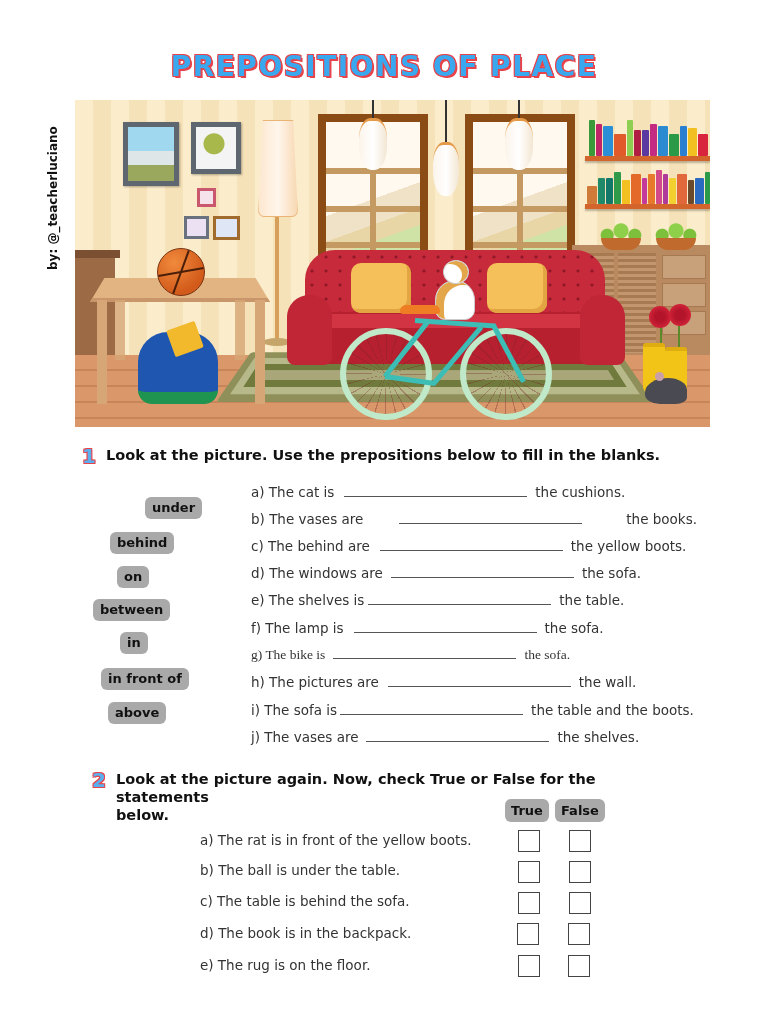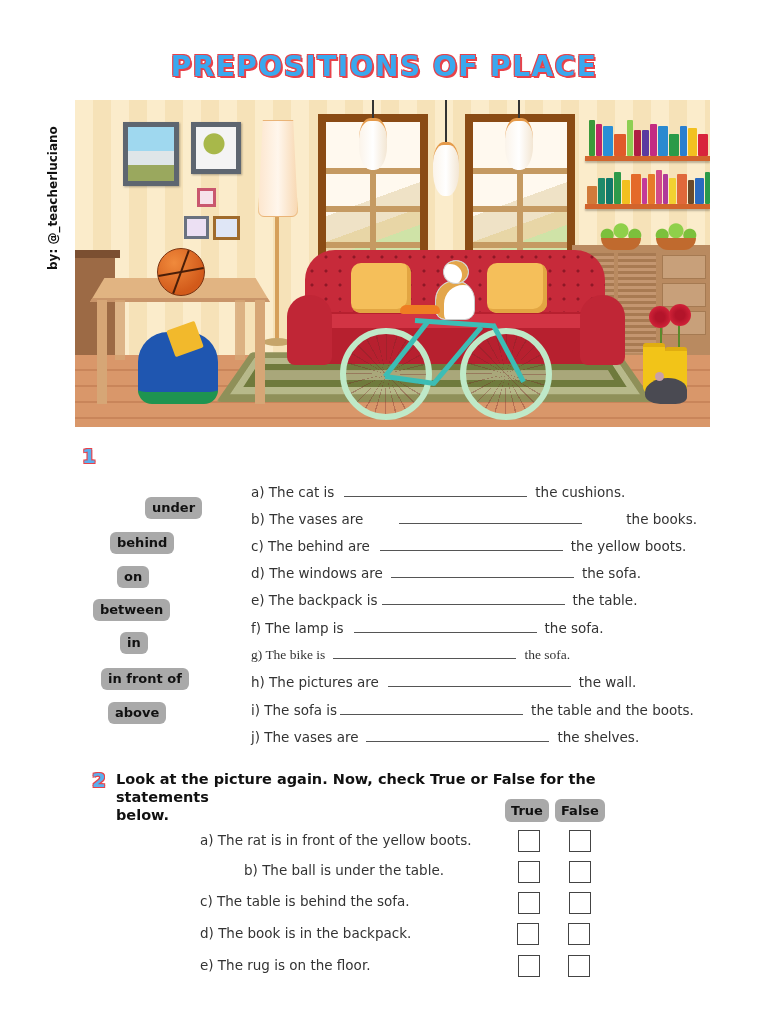--- a/index.html
+++ b/index.html
@@ -246,20 +246,21 @@
   <div class="abs flower" style="left:594px;top:204px;"></div>
   <div class="abs boot" style="left:568px;top:243px;"></div>
   <div class="abs boot" style="left:590px;top:247px;"></div>
 
   <div class="abs rat"></div>
   <div class="abs rat-ear"></div>
 </div>
 
 <div class="ex-header" style="left:82px;top:446px;">
   <span class="ex-num">1</span>
+  <span class="ex-text">Look at the picture. Use the prepositions below to fill in the blanks.</span>
 </div>
 
 <div>
   <span class="chip" style="left:109px;top:497px;margin-left:36px;">under</span>
   <span class="chip" style="left:110px;top:532px;">behind</span>
   <span class="chip" style="left:117px;top:566px;">on</span>
   <span class="chip" style="left:93px;top:599px;">between</span>
   <span class="chip" style="left:120px;top:632px;">in</span>
   <span class="chip" style="left:101px;top:668px;">in front of</span>
   <span class="chip" style="left:108px;top:702px;">above</span>
@@ -280,21 +281,21 @@
     <span>c) The behind are</span>
     <span class="blank" style="margin-left:10px;"></span>
     <span>the yellow boots.</span>
   </div>
   <div class="sentence" style="top:565px;">
     <span>d) The windows are</span>
     <span class="blank" style="margin-left:8px;"></span>
     <span>the sofa.</span>
   </div>
   <div class="sentence" style="top:592px;">
-    <span>e) The backpack is</span>
+    <span>e) The shelves is</span>
     <span class="blank" style="margin-left:4px;"></span>
     <span>the table.</span>
   </div>
   <div class="sentence" style="top:620px;">
     <span>f) The lamp is</span>
     <span class="blank" style="margin-left:10px;"></span>
     <span>the sofa.</span>
   </div>
   <div class="sentence" style="top:647px;font-family:Liberation Serif, serif;">
     <span>g) The bike is</span>
@@ -327,21 +328,21 @@
 </div>
 
 <span class="tf-header" style="left:505px;">True</span>
 <span class="tf-header" style="left:555px;">False</span>
 
 <div>
   <div class="tf-row" style="top:832px;">a) The rat is in front of the yellow boots.</div>
   <div class="checkbox" style="left:518px;top:830px;"></div>
   <div class="checkbox" style="left:569px;top:830px;"></div>
 
-  <div class="tf-row" style="top:862px;margin-left:44px;">b) The ball is under the table.</div>
+  <div class="tf-row" style="top:862px;">b) The ball is under the table.</div>
   <div class="checkbox" style="left:518px;top:861px;"></div>
   <div class="checkbox" style="left:569px;top:861px;"></div>
 
   <div class="tf-row" style="top:893px;">c) The table is behind the sofa.</div>
   <div class="checkbox" style="left:518px;top:892px;"></div>
   <div class="checkbox" style="left:569px;top:892px;"></div>
 
   <div class="tf-row" style="top:925px;">d) The book is in the backpack.</div>
   <div class="checkbox" style="left:517px;top:923px;"></div>
   <div class="checkbox" style="left:568px;top:923px;"></div>

